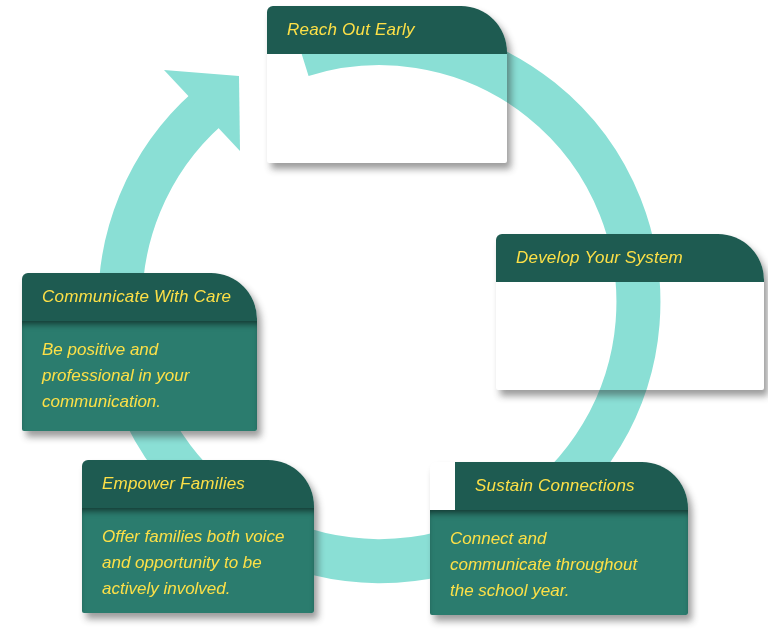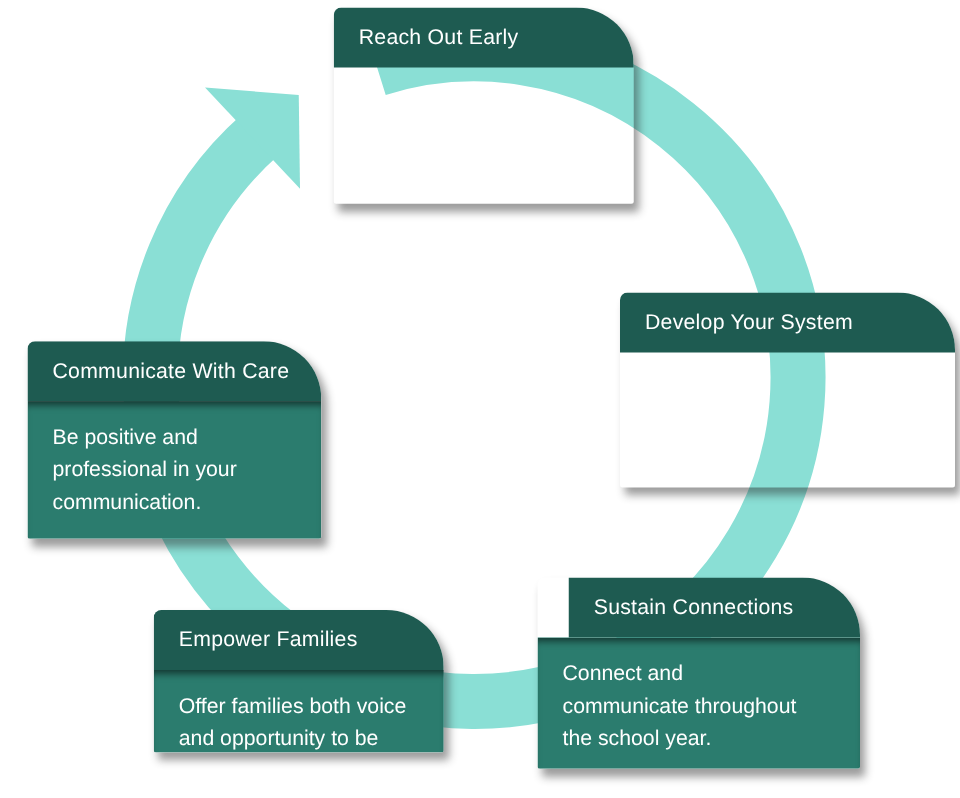--- a/index.html
+++ b/index.html
@@ -22,21 +22,22 @@
     width: 768px;
     height: 638px;
     z-index: 0;
   }
   .card {
     position: absolute;
     z-index: 1;
     border-radius: 6px 46px 2px 2px;
     overflow: hidden;
     box-shadow: 4px 6px 7px rgba(35, 35, 35, 0.45);
-    color: #ffffff;
+    color: #fde047;
+    font-style: italic;
   }
   .card-header {
     height: 48px;
     display: flex;
     align-items: center;
     padding: 0 20px;
     background: #1e5b51;
   }
   .card-title {
     font-size: 17px;
@@ -57,21 +58,21 @@
   }
   .card-desc {
     font-size: 17px;
     line-height: 26px;
     white-space: pre-line;
   }
   
   .pos-top          { left: 267px; top: 6px;   width: 240px; height: 157px; }
   .pos-right        { left: 496px; top: 234px; width: 268px; height: 156px; }
   .pos-bottom-right { left: 430px; top: 462px; width: 233px; height: 153px; padding-left: 25px; }
-  .pos-bottom-left  { left: 82px;  top: 488px; width: 232px; height: 114px; margin-left: 41px; }
+  .pos-bottom-left  { left: 82px;  top: 460px; width: 232px; height: 153px; }
   .pos-left         { left: 22px;  top: 231px; width: 235px; height: 158px; margin-top: 42px; }
 </style>
 </head>
 <body>
 
 <div class="canvas">
 
   <svg class="ring-svg" viewBox="0 0 768 638" xmlns="http://www.w3.org/2000/svg">
 
     <path d="M 302 55 A 259 259 0 1 1 208 108" fill="none" stroke="#8adfd5" stroke-width="44"></path>

